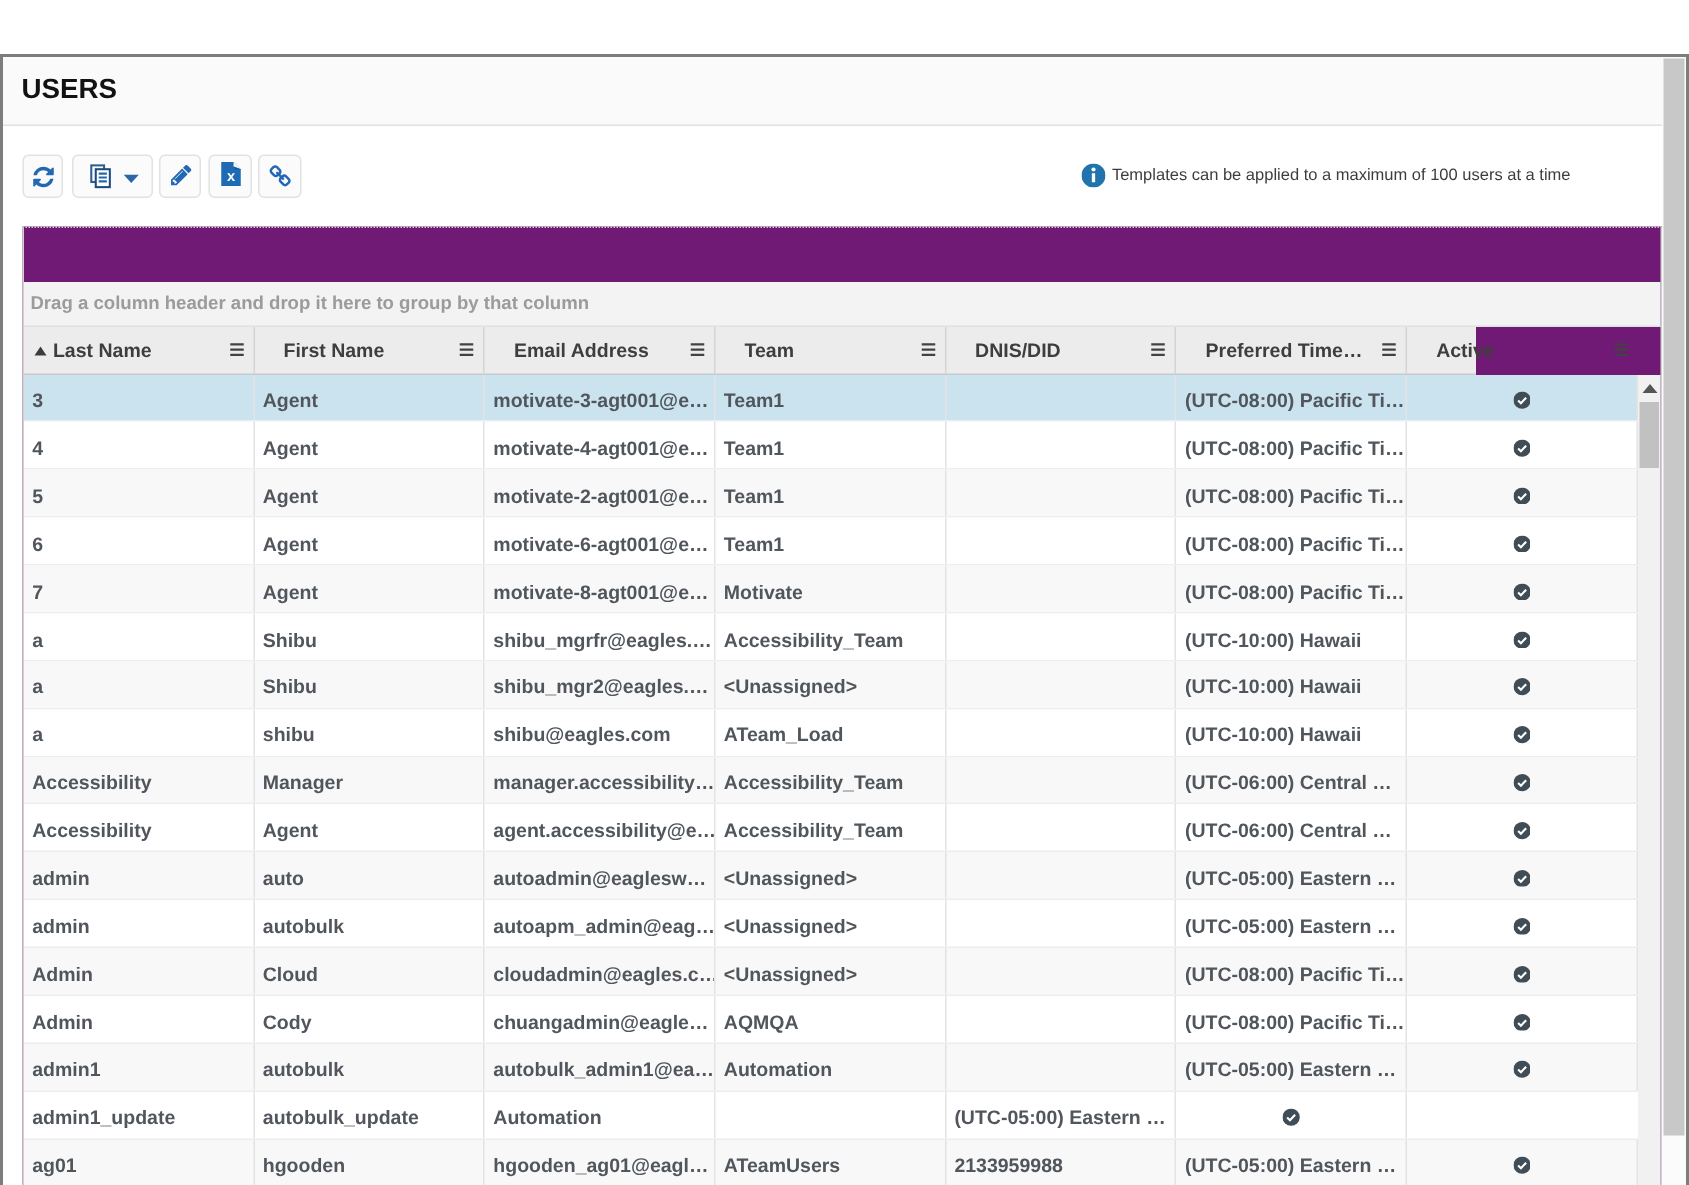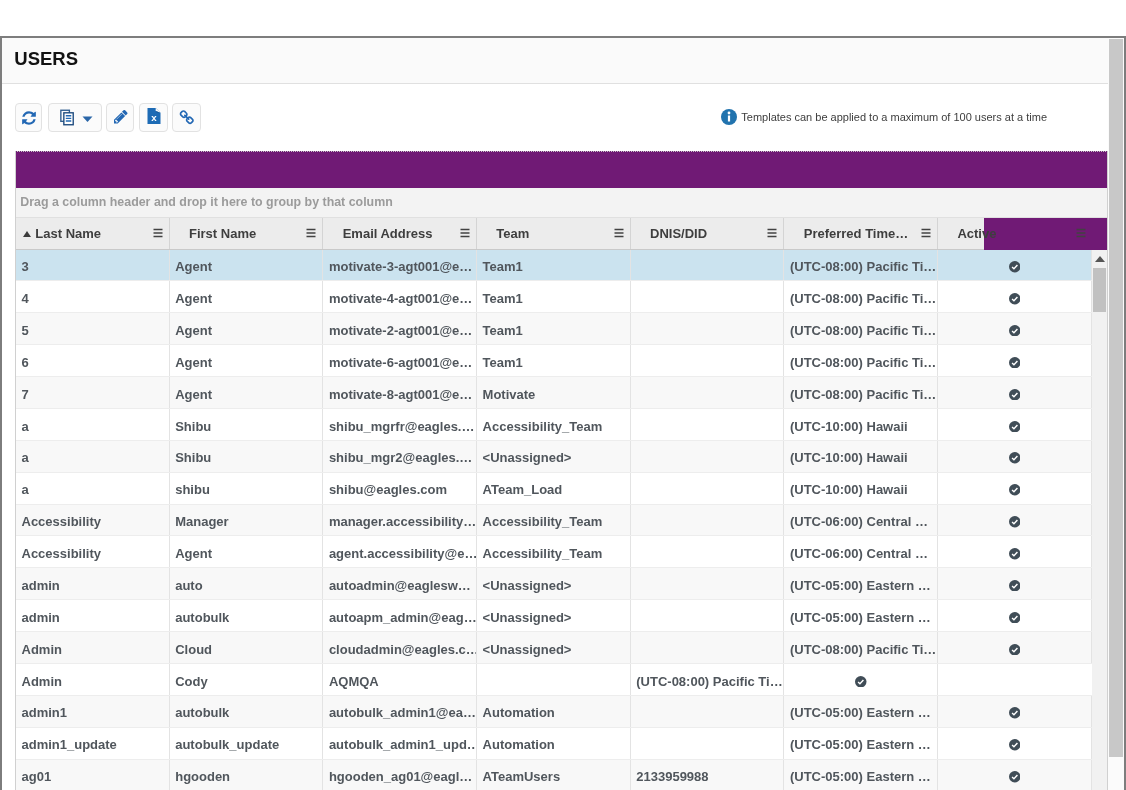--- a/index.html
+++ b/index.html
@@ -275,20 +275,21 @@
         <div class="c"></div>
         <div class="c">(UTC-08:00) Pacific Ti…</div>
         <div class="c ca"><svg class="chk" viewBox="0 0 16 16">
             <circle cx="8" cy="8" r="8" fill="#404d57"></circle>
             <path d="M4.3 8.3 L6.9 10.9 L11.7 5.7" stroke="#fff" stroke-width="2" fill="none"></path>
           </svg></div>
       </div>
 <div class="r">
         <div class="c">Admin</div>
         <div class="c">Cody</div>
+        <div class="c">chuangadmin@eagle…</div>
         <div class="c">AQMQA</div>
         <div class="c"></div>
         <div class="c">(UTC-08:00) Pacific Ti…</div>
         <div class="c ca"><svg class="chk" viewBox="0 0 16 16">
             <circle cx="8" cy="8" r="8" fill="#404d57"></circle>
             <path d="M4.3 8.3 L6.9 10.9 L11.7 5.7" stroke="#fff" stroke-width="2" fill="none"></path>
           </svg></div>
       </div>
 <div class="r alt">
         <div class="c">admin1</div>
@@ -298,21 +299,20 @@
         <div class="c"></div>
         <div class="c">(UTC-05:00) Eastern …</div>
         <div class="c ca"><svg class="chk" viewBox="0 0 16 16">
             <circle cx="8" cy="8" r="8" fill="#404d57"></circle>
             <path d="M4.3 8.3 L6.9 10.9 L11.7 5.7" stroke="#fff" stroke-width="2" fill="none"></path>
           </svg></div>
       </div>
 <div class="r">
         <div class="c">admin1_update</div>
         <div class="c">autobulk_update</div>
-        <div class="c">autobulk_admin1_upd…</div>
         <div class="c">Automation</div>
         <div class="c"></div>
         <div class="c">(UTC-05:00) Eastern …</div>
         <div class="c ca"><svg class="chk" viewBox="0 0 16 16">
             <circle cx="8" cy="8" r="8" fill="#404d57"></circle>
             <path d="M4.3 8.3 L6.9 10.9 L11.7 5.7" stroke="#fff" stroke-width="2" fill="none"></path>
           </svg></div>
       </div>
 <div class="r alt">
         <div class="c">ag01</div>

